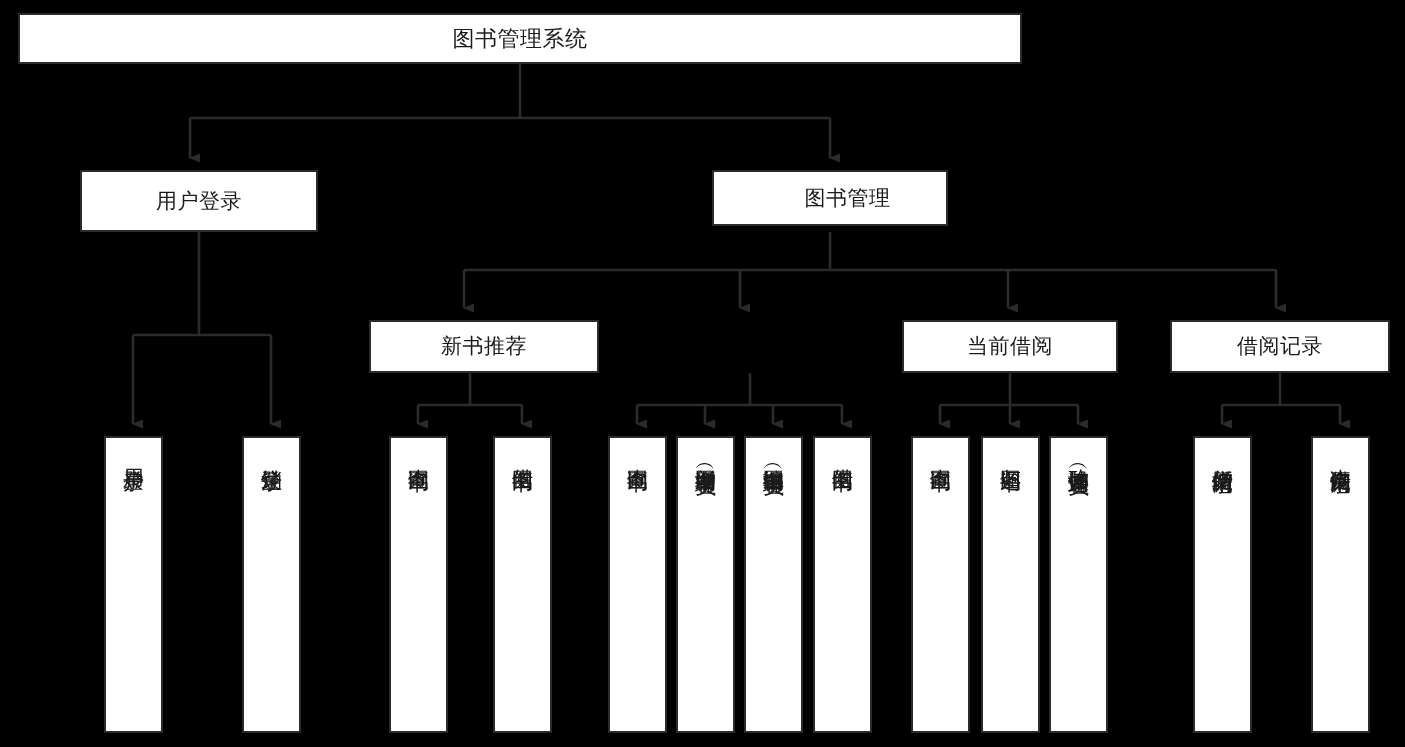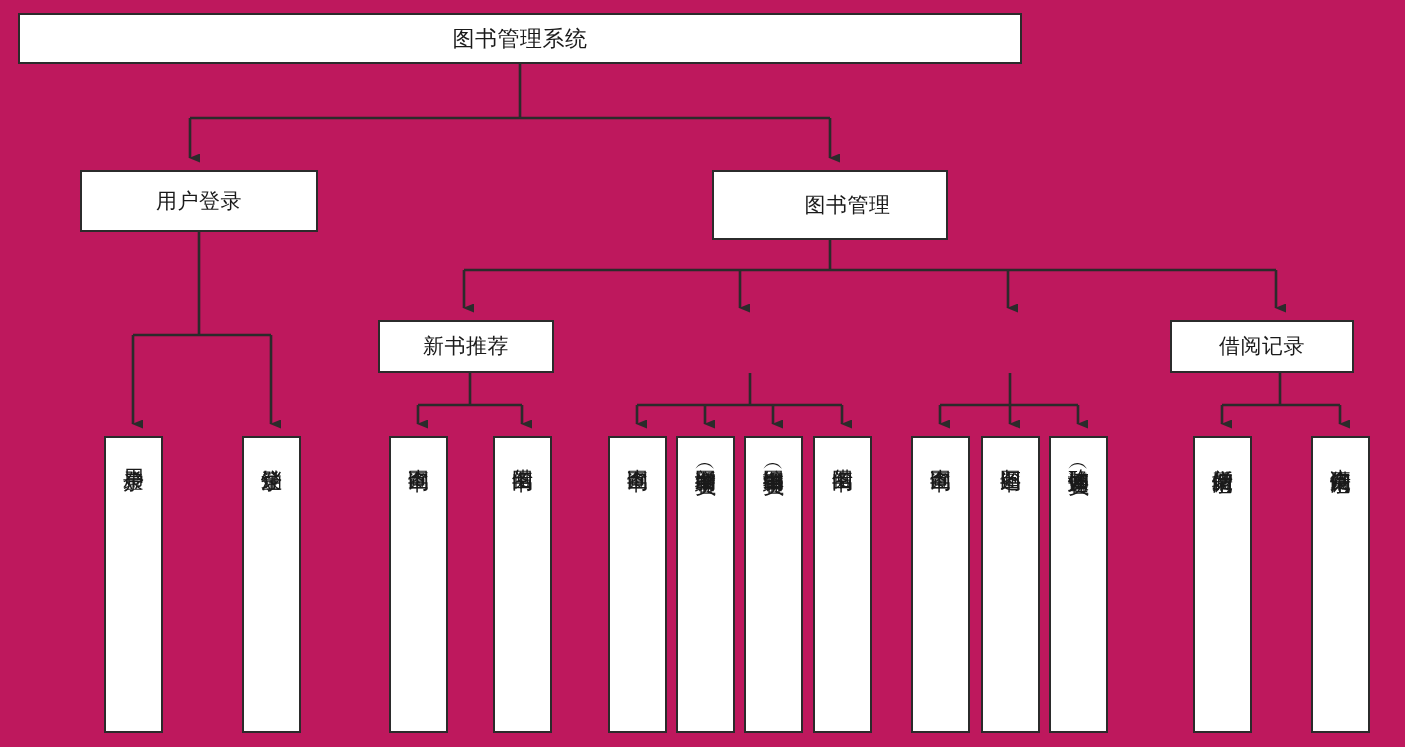--- a/index.html
+++ b/index.html
@@ -4,21 +4,21 @@
 <style>
   html, body {
     margin: 0;
     padding: 0;
     background: #ffffff;
   }
   #canvas {
     position: relative;
     width: 1405px;
     height: 747px;
-    background: #be185d;
+    background: #000000;
     font-family: "DejaVu Sans", "Liberation Sans", sans-serif;
     overflow: hidden;
   }
   svg#wires {
     position: absolute;
     left: 0;
     top: 0;
     width: 1405px;
     height: 747px;
     pointer-events: none;
@@ -125,28 +125,31 @@
     </g>
   </svg>
 
   <div class="node root horiz" style="left:18px; top:13px; width:1004px; height:51px;">
     <span class="label">图书管理系统</span>
   </div>
 
   <div class="node horiz" style="left:80px; top:170px; width:238px; height:62px;">
     <span class="label">用户登录</span>
   </div>
-  <div class="node horiz" style="left:712px; top:170px; width:236px; height:70px;padding-left:35px;">
+  <div class="node horiz" style="left:712px; top:170px; width:236px; height:56px;padding-left:35px;">
     <span class="label">图书管理</span>
   </div>
 
-  <div class="node horiz" style="left:378px; top:320px; width:176px; height:53px;">
+  <div class="node horiz" style="left:369px; top:320px; width:230px; height:53px;">
     <span class="label">新书推荐</span>
   </div>
-  <div class="node horiz" style="left:1170px; top:320px; width:184px; height:53px;align-items:center;">
+  <div class="node horiz" style="left:902px; top:320px; width:216px; height:53px;">
+    <span class="label">当前借阅</span>
+  </div>
+  <div class="node horiz" style="left:1170px; top:320px; width:220px; height:53px;align-items:center;">
     <span class="label">借阅记录</span>
   </div>
 
   <div class="node leaf" style="left:104px; top:436px; width:59px; height:297px;">
     <span class="label">用户登录</span>
   </div>
   <div class="node leaf" style="left:242px; top:436px; width:59px; height:297px;">
     <span class="label">注销登录</span>
   </div>
 

